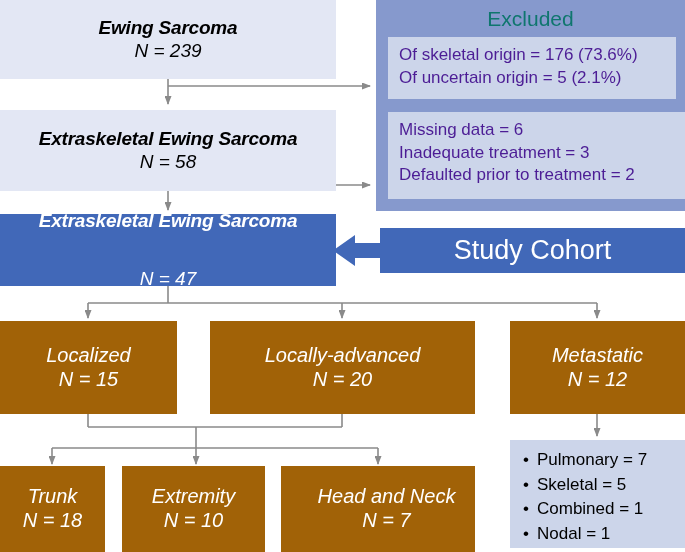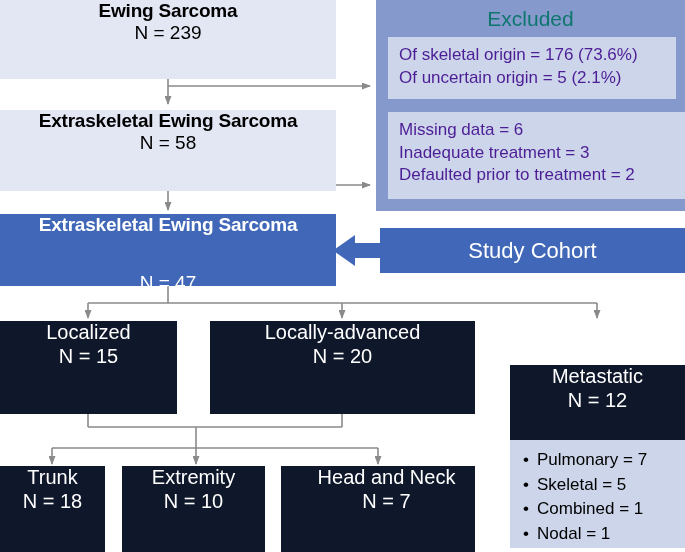--- a/index.html
+++ b/index.html
@@ -16,22 +16,24 @@
     height: 552px;
     background: #ffffff;
     overflow: hidden;
   }
   .box {
     position: absolute;
     box-sizing: border-box;
     display: flex;
     flex-direction: column;
     align-items: center;
+    justify-content: center;
     text-align: center;
     line-height: 1.18;
+    font-style: italic;
   }
   .box .ln { display: block; width: 100%; }
 
   
   .box-light {
     background: #e3e7f4;
     color: #000000;
   }
   .box-light .title {
     font-weight: bold;
@@ -54,21 +56,21 @@
     letter-spacing: -0.2px;
   }
   .box-dark .num {
     font-weight: normal;
     font-size: 19px;
     margin-top: 36px;
   }
 
   
   .box-mid {
-    background: #0f172a;
+    background: #a16207;
     color: #ffffff;
   }
   .box-mid .title { font-size: 20px; font-weight: normal; }
   .box-mid .num { font-size: 20px; font-weight: normal; }
 
   
   #excluded-panel {
     position: absolute;
     left: 376px;
     top: 0px;
@@ -101,21 +103,21 @@
 
   
   #study-cohort {
     position: absolute;
     left: 380px;
     top: 228px;
     width: 305px;
     height: 45px;
     background: #4168b8;
     color: #ffffff;
-    font-size: 22px;
+    font-size: 27px;
     display: flex;
     align-items: center;
     justify-content: center;
   }
   
   #cohort-arrow {
     position: absolute;
     left: 333px;
     top: 228px;
     width: 49px;
@@ -237,21 +239,21 @@
   <div class="box box-mid" style="left:0px; top:321px; width:177px; height:93px;">
     <span class="ln title">Localized</span>
     <span class="ln num">N = 15</span>
   </div>
 
   <div class="box box-mid" style="left:210px; top:321px; width:265px; height:93px;">
     <span class="ln title">Locally-advanced</span>
     <span class="ln num">N = 20</span>
   </div>
 
-  <div class="box box-mid" style="left:510px; top:321px; width:175px; height:93px;margin-top:44px;">
+  <div class="box box-mid" style="left:510px; top:321px; width:175px; height:93px;">
     <span class="ln title">Metastatic</span>
     <span class="ln num">N = 12</span>
   </div>
 
   <div class="box box-mid" style="left:0px; top:466px; width:105px; height:86px;">
     <span class="ln title">Trunk</span>
     <span class="ln num">N = 18</span>
   </div>
 
   <div class="box box-mid" style="left:122px; top:466px; width:143px; height:86px;">

